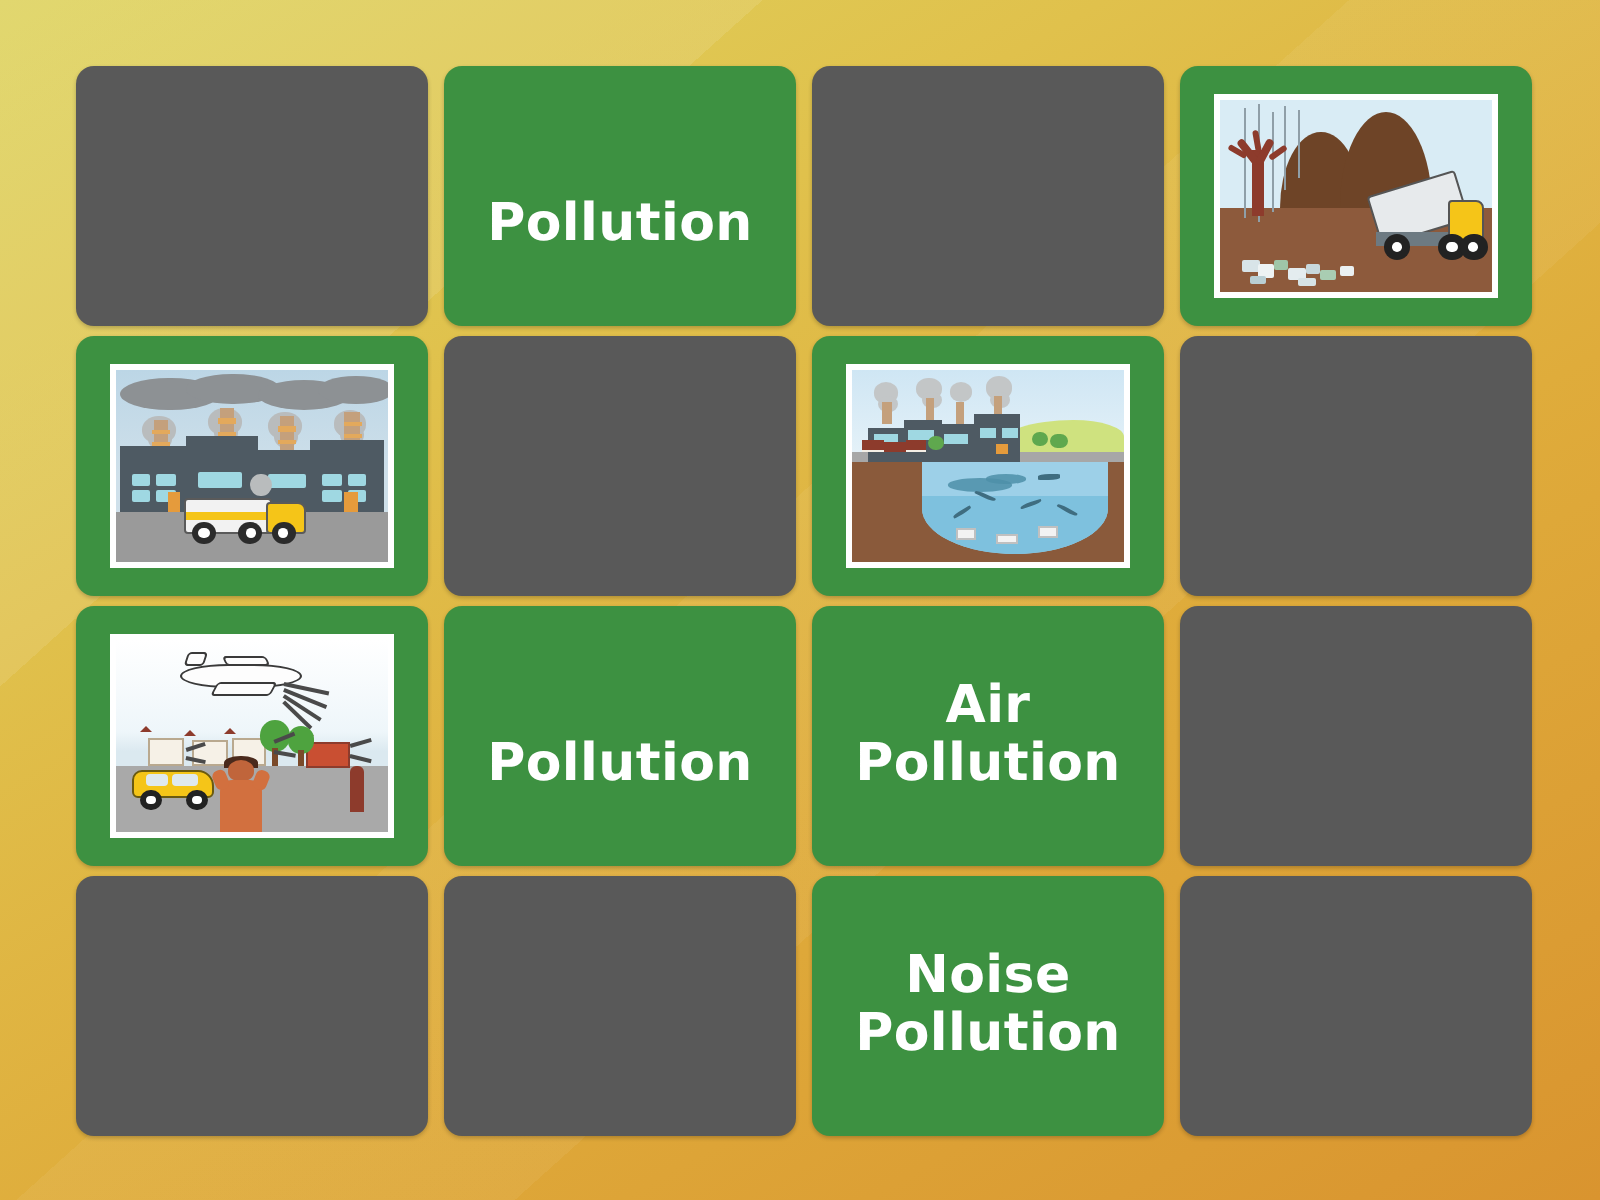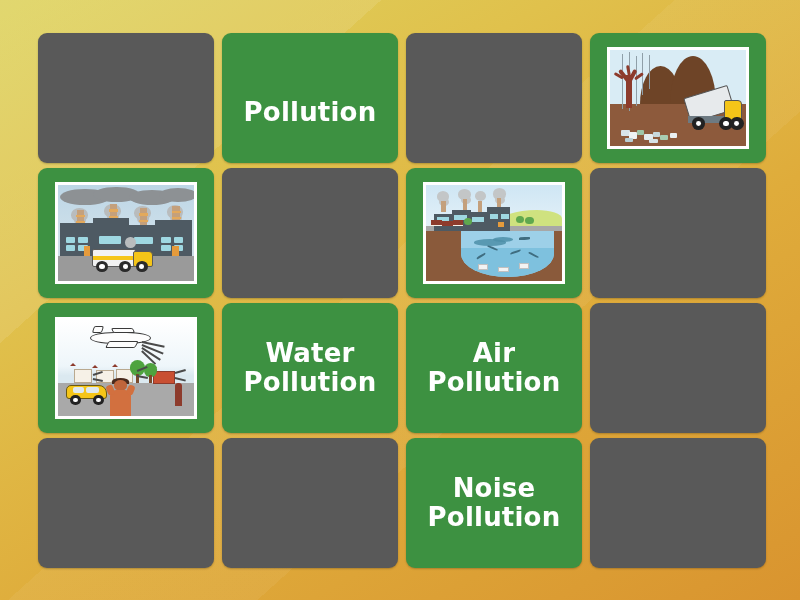--- a/index.html
+++ b/index.html
@@ -410,21 +410,21 @@
         <div class="arm" style="left:36%;top:68%;width:5%;height:11%;transform:rotate(-22deg)"></div>
         <div class="arm" style="left:51%;top:68%;width:5%;height:11%;transform:rotate(22deg)"></div>
 
         <div class="hyd" style="left:86%;top:66%;width:5%;height:24%"></div>
       </div>
     </div>
   </div>
 
   <div class="card face">
     <div class="card-label">
-      <span>Water</span><br>
+      <br>
       <span>Pollution</span>
     </div>
   </div>
 
   <div class="card face">
     <div class="card-label">
       <span>Air</span><br>
       <span>Pollution</span>
     </div>
   </div>

